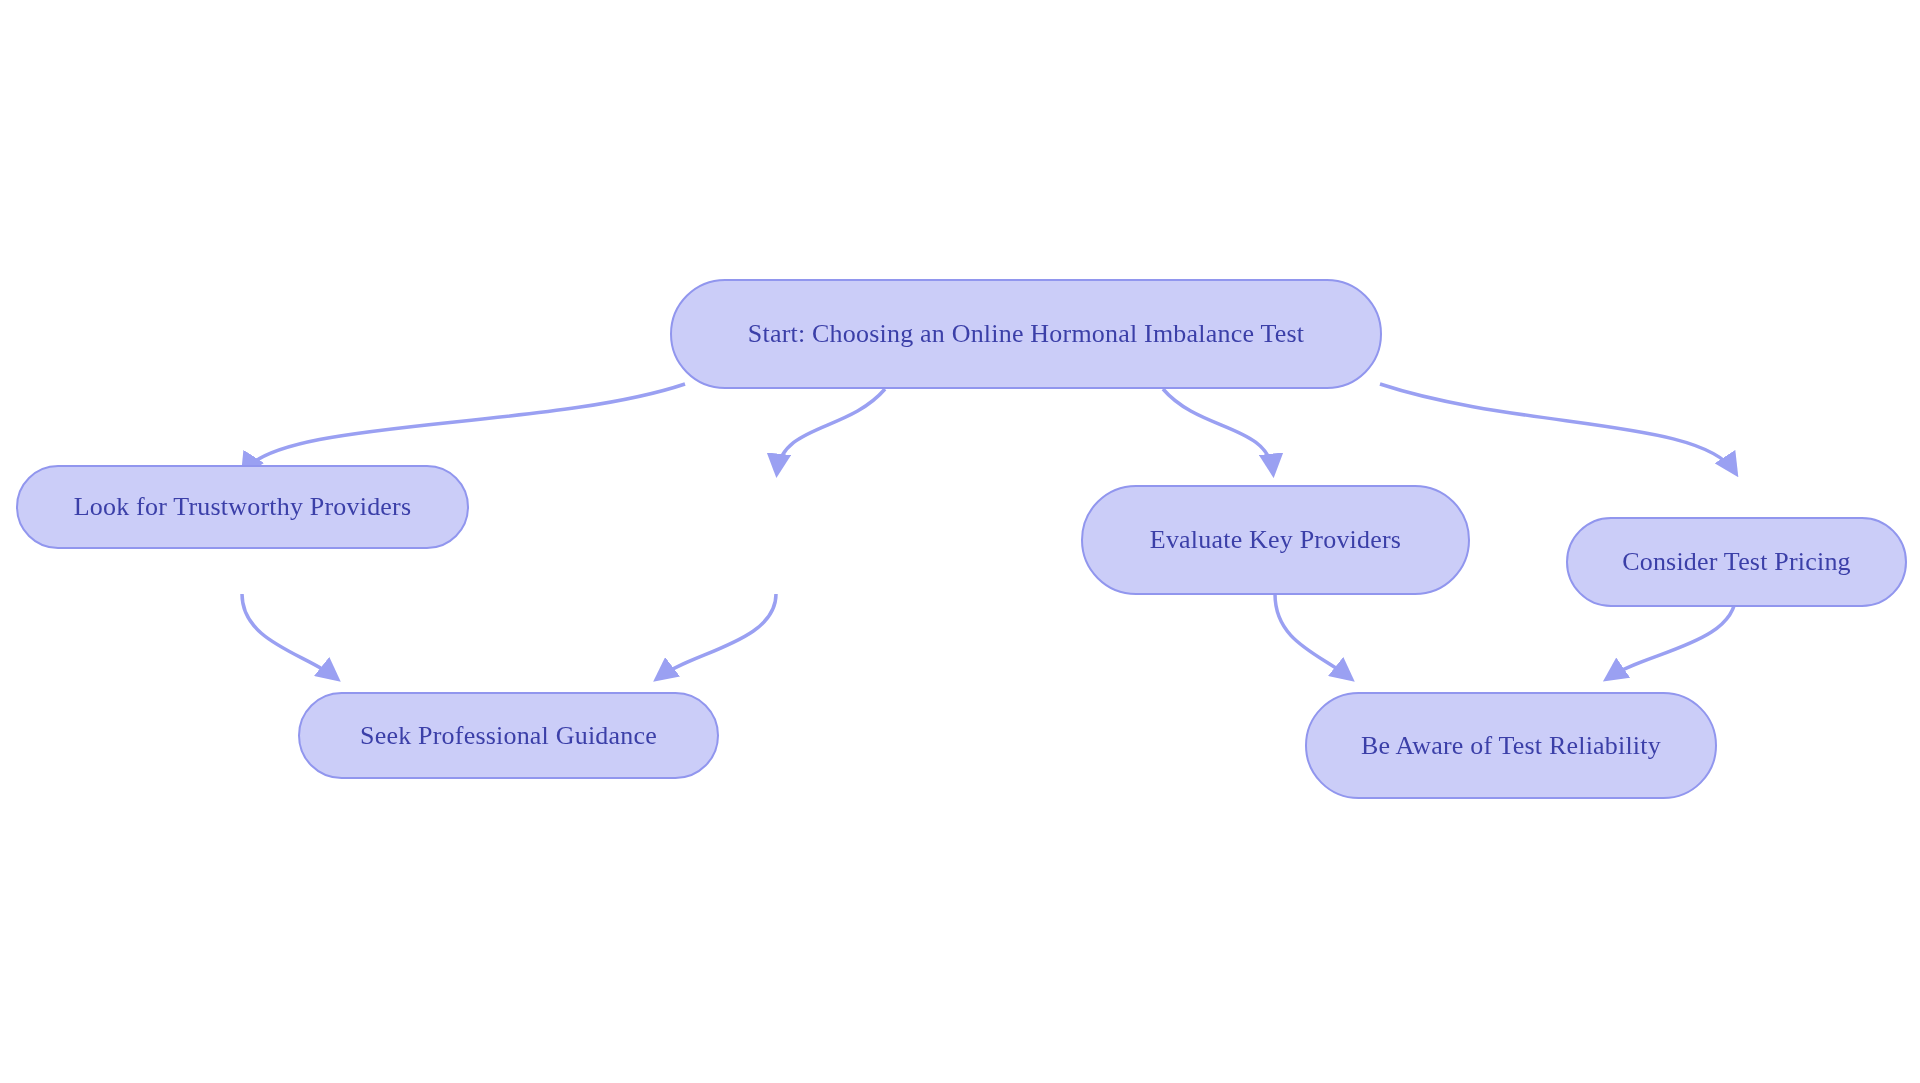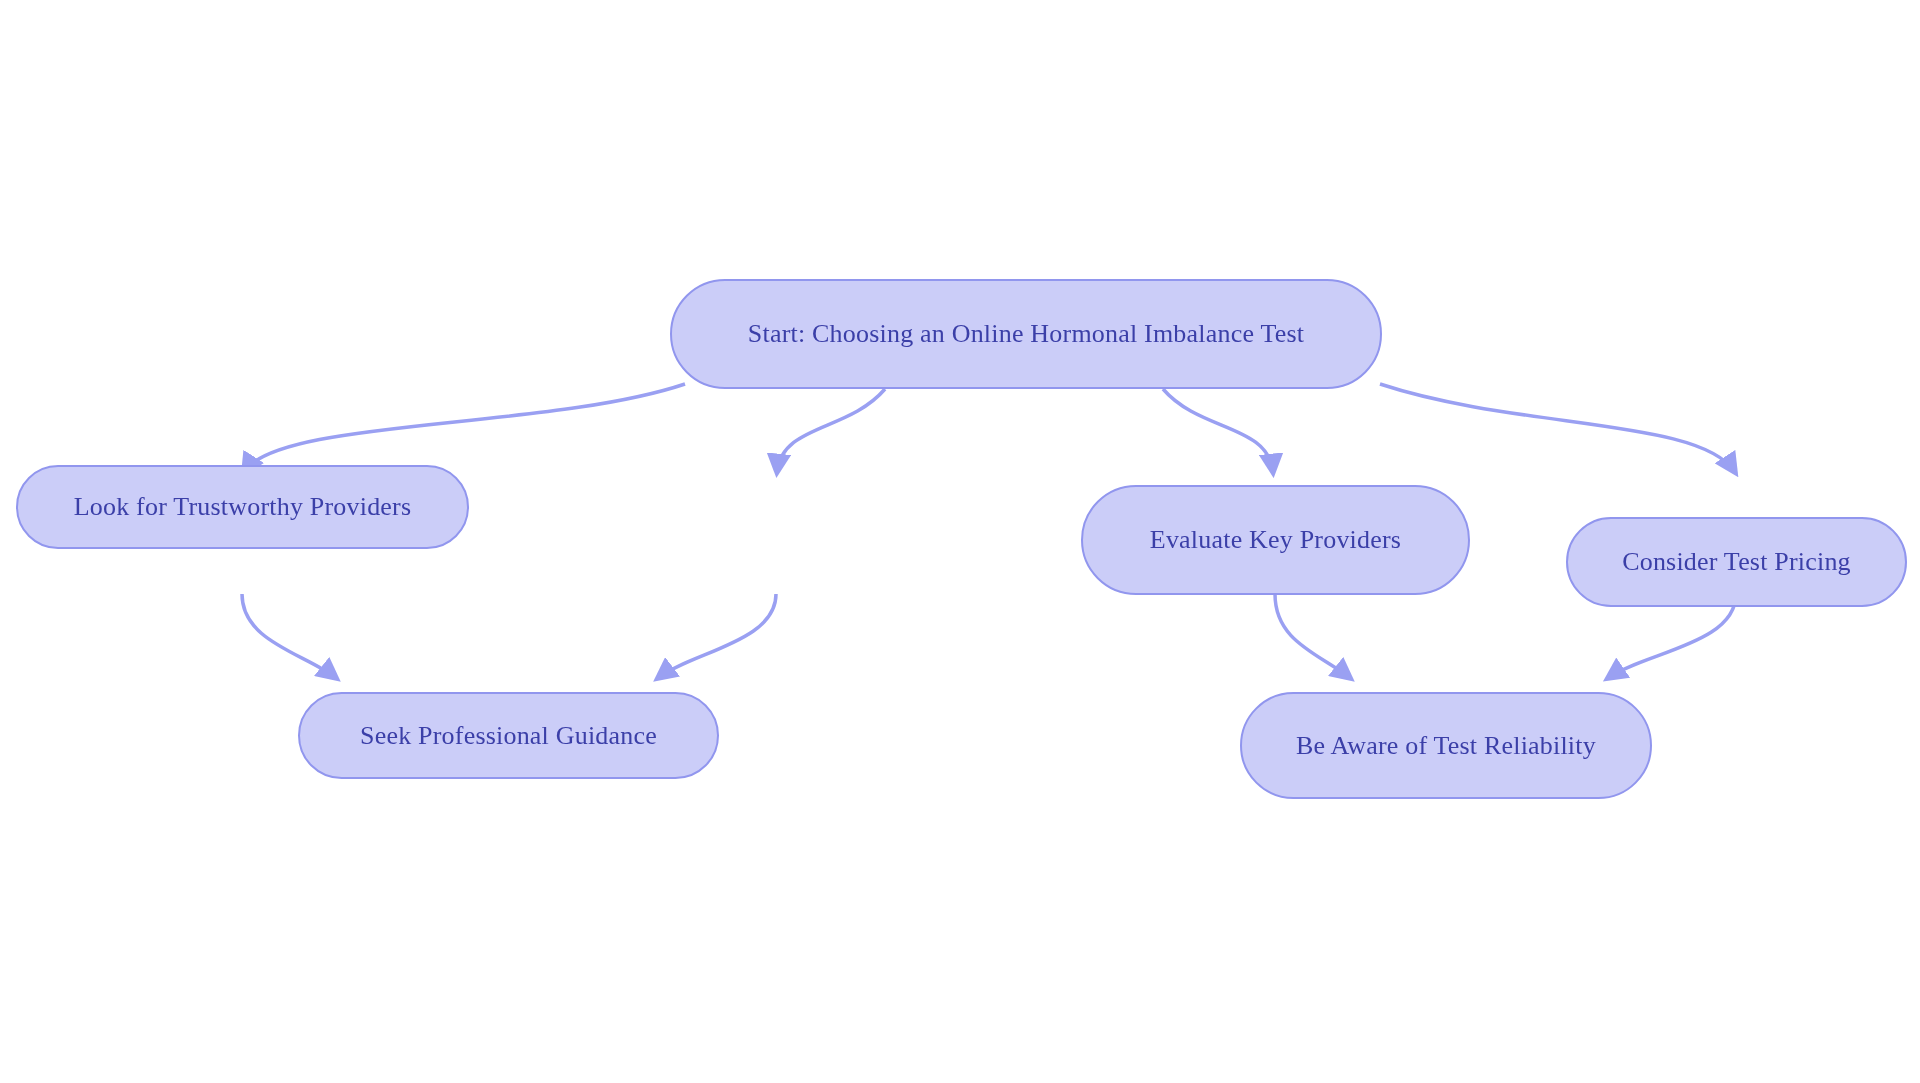--- a/index.html
+++ b/index.html
@@ -46,21 +46,21 @@
     text-align: center;
     padding: 0 28px;
     font-family: Liberation Serif, serif;
   }
   #node-start       { left: 670px;  top: 279px; width: 712px; height: 110px; }
   #node-providers   { left: 16px;   top: 465px; width: 453px; height: 84px; }
   #node-timeline    { left: 566px;  top: 485px; width: 419px; height: 110px; }
   #node-substances  { left: 1081px; top: 485px; width: 389px; height: 110px; }
   #node-pricing     { left: 1566px; top: 485px; width: 341px; height: 90px; margin-top: 32px; }
   #node-guidance    { left: 298px;  top: 692px; width: 421px; height: 87px; justify-content: center; }
-  #node-reliability { left: 1240px; top: 692px; width: 412px; height: 107px; }
+  #node-reliability { left: 1305px; top: 692px; width: 412px; height: 107px; }
 </style>
 </head>
 <body>
 
 <div class="canvas">
 
   <svg class="edges" viewBox="0 0 1920 1083" xmlns="http://www.w3.org/2000/svg">
     <defs>
       <marker id="arrow" viewBox="0 0 10 10" refX="7.5" refY="5" markerWidth="7" markerHeight="7" orient="auto-start-reverse">
         <path class="arrowhead" d="M 0 0 L 10 5 L 0 10 z"></path>

